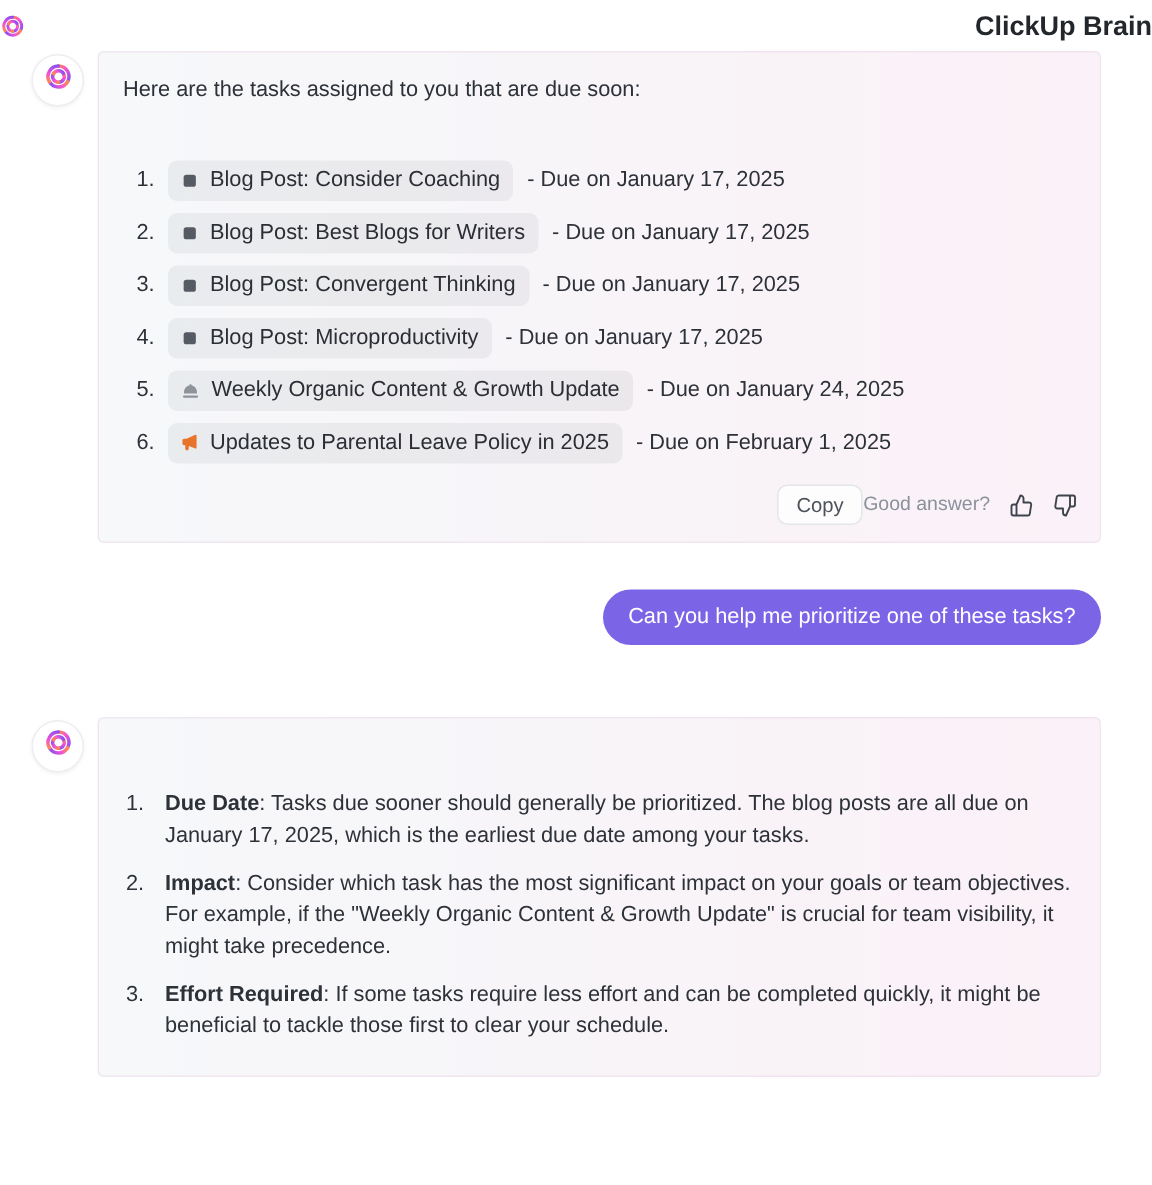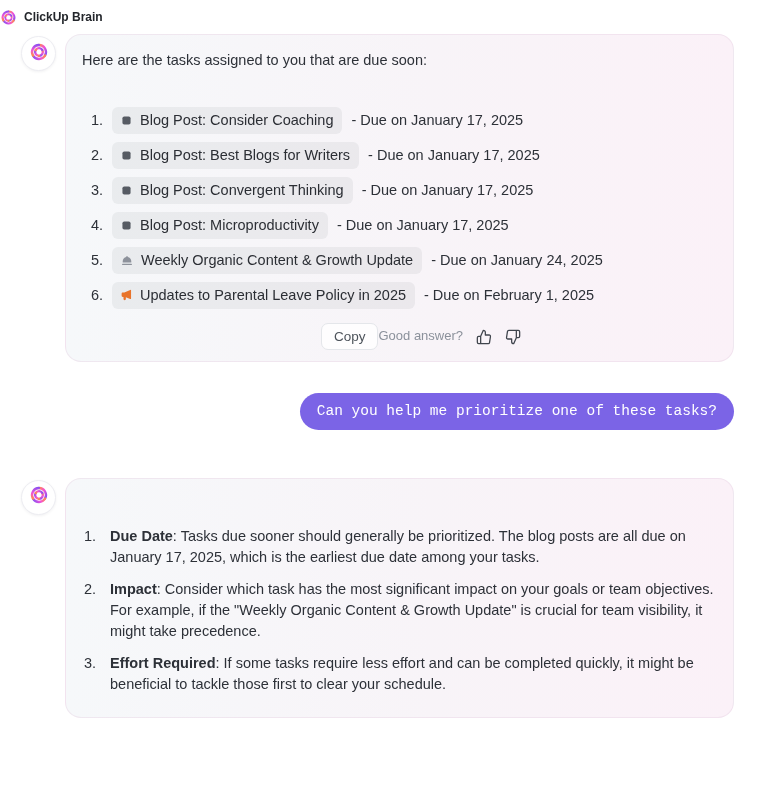--- a/index.html
+++ b/index.html
@@ -6,35 +6,35 @@
   html,body { margin:0; padding:0; }
   body {
     width:768px; height:790px; overflow:hidden;
     background:#ffffff;
     font-family:"Liberation Sans","DejaVu Sans",sans-serif;
     color:#2d3138;
     -webkit-font-smoothing:antialiased;
   }
   
   .header {
-    height:34px; display:flex; align-items:center; justify-content:flex-start;
-    gap:7px; font-size:12px; font-weight:700; color:#23262b; background:#fff;
+    height:34px; display:flex; align-items:center; justify-content:space-between;
+    gap:7px; font-size:18px; font-weight:700; color:#23262b; background:#fff;
   }
   .header svg { display:block; }
 
   
   .msg-row { display:flex; align-items:flex-start; gap:9px; padding:0 34px 0 21px; }
   .avatar {
     width:35px; height:35px; border-radius:50%; flex:none; margin-top:2px;
     background:#fff; border:1px solid #ededf2;
     box-shadow:0 1px 3px rgba(20,20,40,.06);
     display:flex; align-items:center; justify-content:center;
   }
   .card {
-    flex:1; border-radius:16px;
+    flex:1; border-radius:4px;
     background:linear-gradient(90deg,#f6f8fa 0%,#f8f4f8 55%,#fbf1f8 100%);
     border:1px solid rgba(228,204,224,.38);
     padding:13px 15px 11px 16px;
     font-size:14.5px; line-height:1.45; color:#2d3138;
   }
   .intro { margin:2px 0 0; }
 
   
   .tasklist { list-style:none; margin:36px 0 0; padding:0 0 0 9px; }
   .task-row { display:flex; align-items:center; margin-bottom:8px; white-space:nowrap; }
@@ -42,34 +42,34 @@
   .chip {
     display:inline-flex; align-items:center; gap:7px;
     background:rgba(40,44,52,.06); border-radius:6px;
     padding:3px 9px 3px 8px; font-weight:500; color:#2b2e34; cursor:pointer;
   }
   .chip svg { display:block; flex:none; }
   .due-text { margin-left:9px; }
 
   .closing { margin:34px 0 0; max-width:640px; line-height:1.5; }
 
-  .card-footer { display:flex; align-items:center; justify-content:center; margin-top:14px;margin-left:42px; }
+  .card-footer { display:flex; align-items:center; justify-content:flex-end; margin-top:14px;margin-left:42px; }
   .copy-btn {
     font-family:inherit; font-size:13.5px; color:#4d535b;
     background:rgba(255,255,255,.8); border:1px solid #e4e6ea; border-radius:7px;
     padding:5px 12px; cursor:pointer;
   }
   .feedback { display:flex; align-items:center; gap:13px; color:#8b919b; font-size:13px; }
   .thumb-btn { background:none; border:none; padding:0; cursor:pointer; display:flex; align-items:center; }
   .thumb-btn svg { display:block; }
 
   
   .user-row { display:flex; justify-content:flex-end; padding:0 34px; margin-top:31px; }
   .user-bubble {
-    color:#fff; font-size:14.5px; padding:9px 17px; border-radius:19px; line-height:1.3;font-family:Liberation Mono, monospace;
+    color:#fff; font-size:14.5px; padding:9px 17px; border-radius:19px; line-height:1.3;
   }
 
   .row-gap2 { margin-top:48px; }
 
   
   .factors { list-style:none; margin:34px 0 0; padding:0 0 0 2px; }
   .factor { display:flex; gap:9px; margin-bottom:11px; line-height:1.45; }
   .factor-num { flex:none; width:17px; }
   .factor-body { flex:1; max-width:620px; }
   .factor-body b { font-weight:700; }

